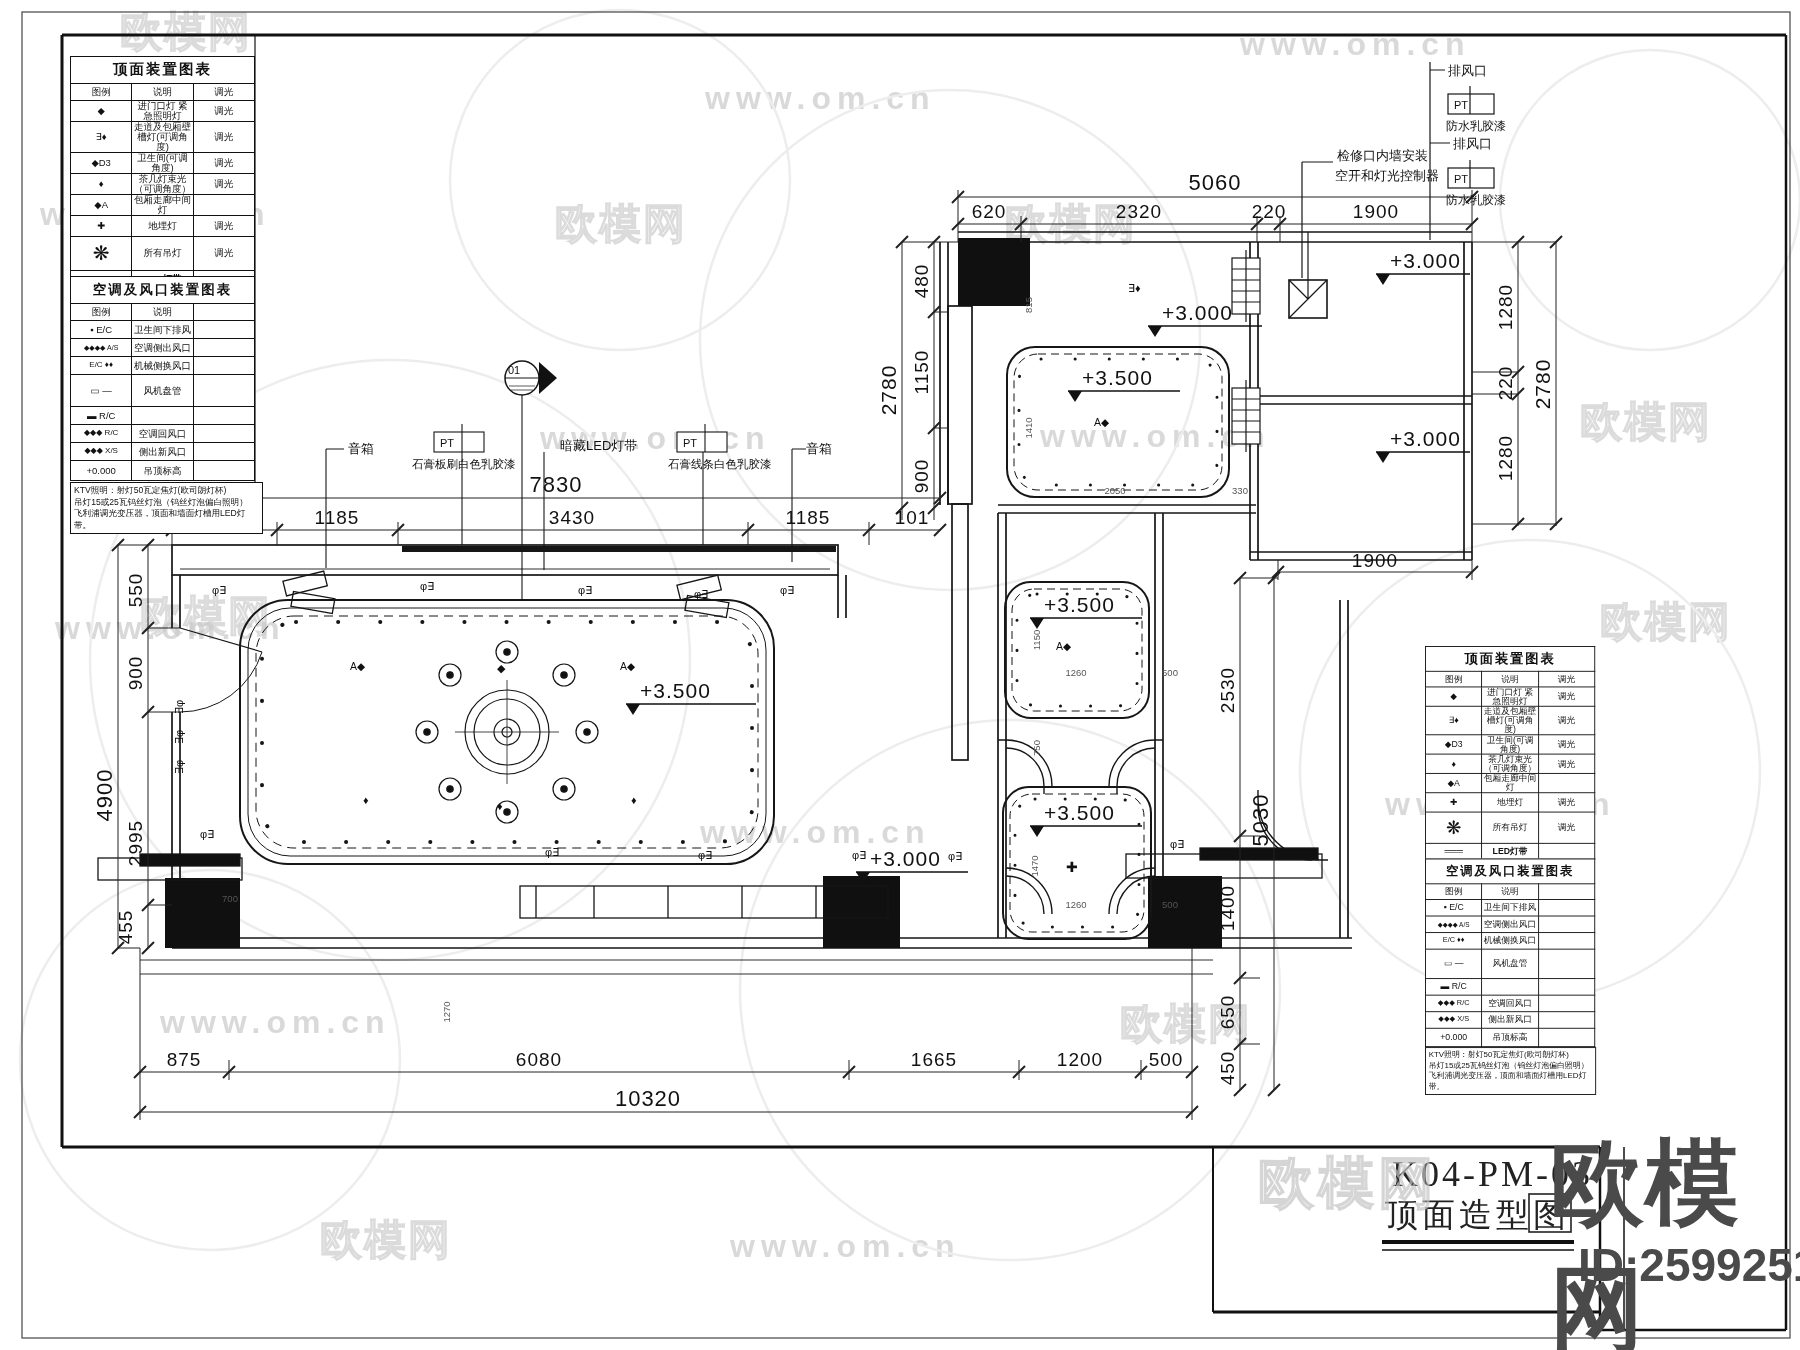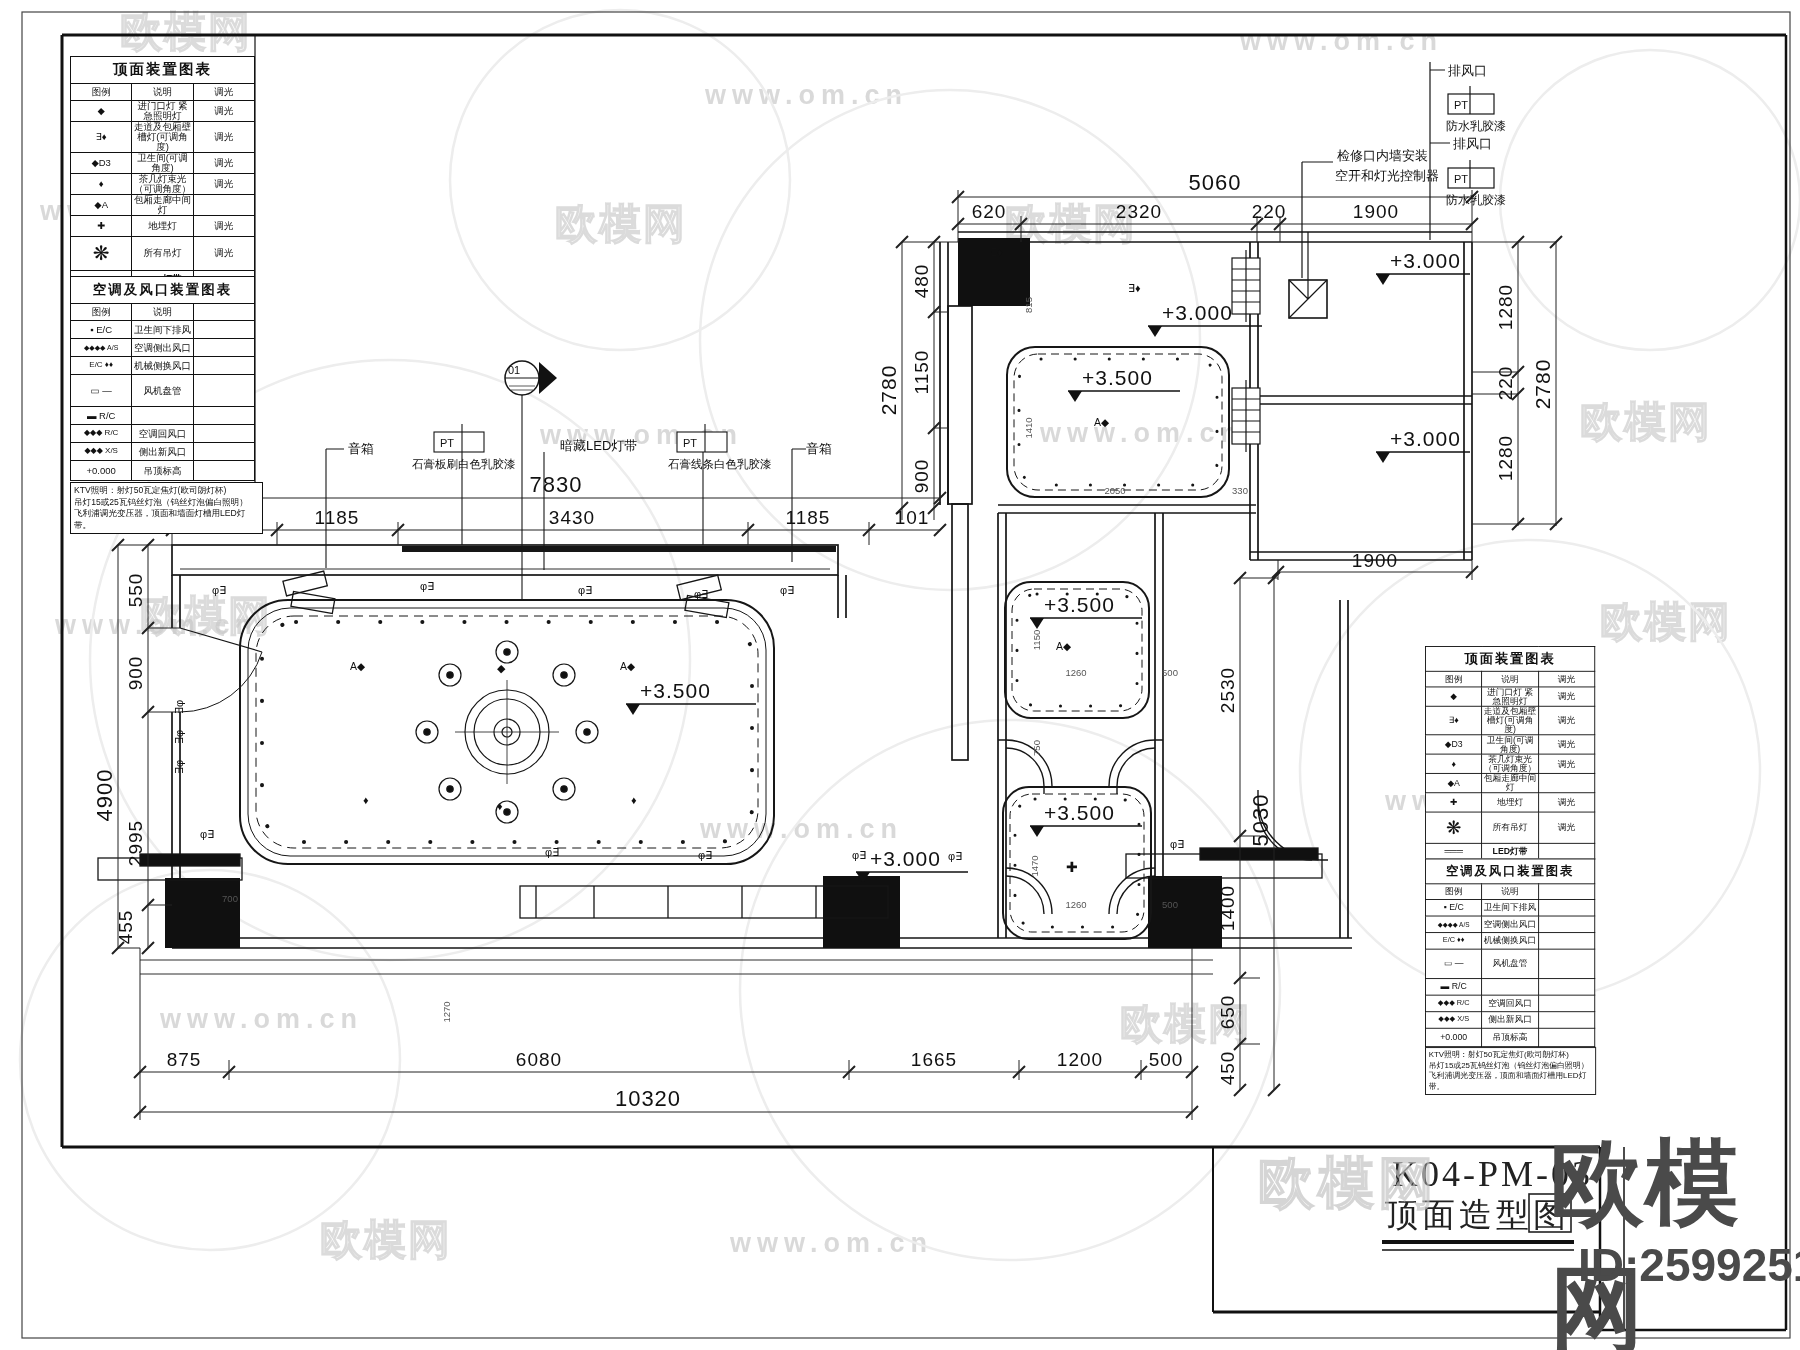--- a/index.html
+++ b/index.html
@@ -1,20 +1,20 @@
 <!DOCTYPE html>
 <html><head>
 <meta charset="utf-8">
 <style>
   html,body{margin:0;padding:0;background:#fff;}
   #sheet{position:relative;width:1800px;height:1350px;background:#fff;overflow:hidden;
          font-family:"Liberation Sans",sans-serif;color:#111;}
   
   .wm{position:absolute;color:rgba(185,185,185,.55);font-weight:bold;letter-spacing:6px;
-      font-size:27px;white-space:nowrap;pointer-events:none;}
+      font-size:32px;white-space:nowrap;pointer-events:none;}
   .wmb{position:absolute;color:transparent;-webkit-text-stroke:1.2px rgba(200,200,200,.65);
        font-weight:bold;font-size:42px;letter-spacing:2px;white-space:nowrap;pointer-events:none;}
   svg{position:absolute;left:0;top:0;}
   
   .legend{position:absolute;border-collapse:collapse;background:#fff;table-layout:fixed;}
   .legend td{border:1px solid #111;font-size:9.5px;text-align:center;vertical-align:middle;
              overflow:hidden;padding:0 1px;line-height:1.05;}
   .legend .tt{font-size:14.5px;letter-spacing:2px;font-weight:bold;height:26px;}
   .legend .hd{height:17px;}
   .sym{font-size:11px;}

